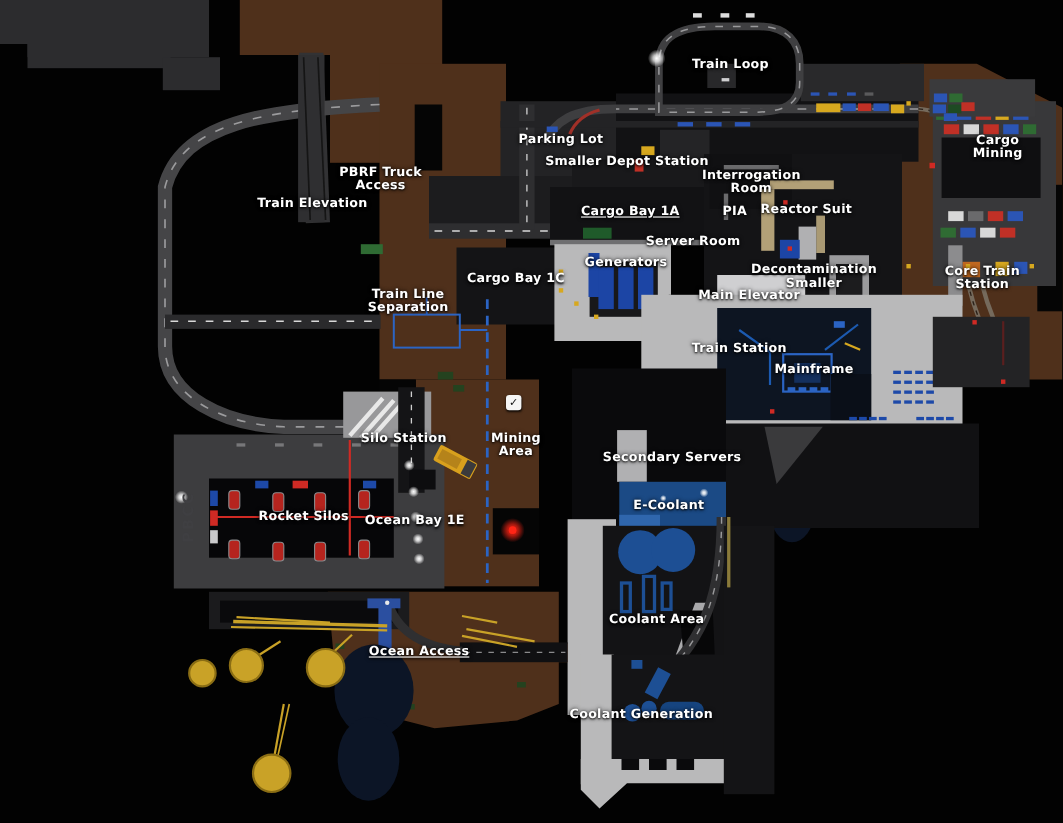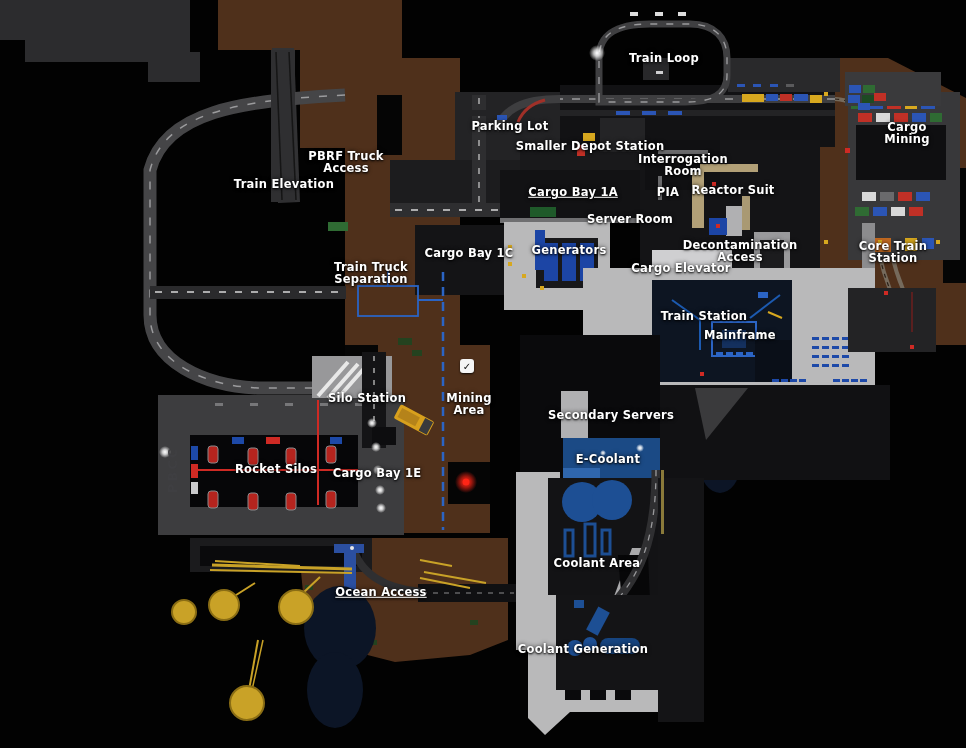--- a/index.html
+++ b/index.html
@@ -421,47 +421,47 @@
     <rect x="660" y="385" width="230" height="95" fill="#111113"></rect>
     <polygon points="695,388 748,388 706,440" fill="#3a3a3c"></polygon>
     <rect x="658" y="478" width="46" height="244" fill="#141416"></rect>
     <rect x="661" y="470" width="3" height="64" fill="#8a7a3a"></rect>
   </g>
 </svg>
 
 <div id="labels-layer">
       <div class="map-label" style="left: 664px; top: 58px;">Train Loop</div>
       <div class="map-label" style="left: 510px; top: 126px;">Parking Lot</div>
-      <div class="map-label" style="left: 590px; top: 146px;">Smaller Depot Station</div>
+      <div class="map-label" style="left: 570px; top: 146px;">Smaller Depot Station</div>
       <div class="map-label" style="left: 907px; top: 133px;">Cargo Mining</div>
       <div class="map-label" style="left: 683px; top: 165px;">Interrogation
 Room</div>
       <div class="map-label" style="left: 346px; top: 162px;">PBRF Truck
 Access</div>
       <div class="map-label" style="left: 284px; top: 184px;">Train Elevation</div>
       <div class="map-label" style="left: 733px; top: 190px;">Reactor Suit</div>
       <div class="map-label" style="left: 668px; top: 192px;">PIA</div>
       <div class="map-label" style="left: 573px; top: 192px; text-decoration: underline;">Cargo Bay 1A</div>
       <div class="map-label" style="left: 630px; top: 219px;">Server Room</div>
-      <div class="map-label" style="left: 569px; top: 250px;">Generators</div>
+      <div class="map-label" style="left: 569px; top: 238px;">Generators</div>
       <div class="map-label" style="left: 740px; top: 251px;">Decontamination
-Access</div>
+Smaller</div>
       <div class="map-label" style="left: 893px; top: 252px;">Core Train Station</div>
       <div class="map-label" style="left: 469px; top: 253px;">Cargo Bay 1C</div>
-      <div class="map-label" style="left: 681px; top: 268px;">Cargo Elevator</div>
-      <div class="map-label" style="left: 371px; top: 273px;">Train Truck
+      <div class="map-label" style="left: 681px; top: 268px;">Main Elevator</div>
+      <div class="map-label" style="left: 371px; top: 273px;">Train Line
 Separation</div>
-      <div class="map-label" style="left: 704px; top: 316px; text-align: center;">Train Station</div>
+      <div class="map-label" style="left: 672px; top: 316px; text-align: center;">Train Station</div>
       <div class="map-label" style="left: 740px; top: 335px;">Mainframe</div>
       <div class="map-label" style="left: 367px; top: 398px;">Silo Station</div>
       <div class="map-label" style="left: 469px; top: 404px;">Mining
 Area</div>
       <div class="map-label" style="left: 611px; top: 415px;">Secondary Servers</div>
       <div class="map-label" style="left: 276px; top: 469px;">Rocket Silos</div>
-      <div class="map-label" style="left: 377px; top: 473px;">Cargo Bay 1E</div>
+      <div class="map-label" style="left: 377px; top: 473px;">Ocean Bay 1E</div>
       <div class="map-label" style="left: 608px; top: 459px;">E-Coolant</div>
       <div class="map-label" style="left: 597px; top: 563px;">Coolant Area</div>
       <div class="map-label" style="left: 381px; top: 592px; text-decoration: underline;">Ocean Access</div>
       <div class="map-label" style="left: 583px; top: 649px;">Coolant Generation</div>
     </div>
 
 <div id="wall-text" style="left: 172px; top: 470px;">PBCC</div>
 
 <div id="marker-checkbox" style="left: 467px; top: 366px;">
   <span>✓</span>

